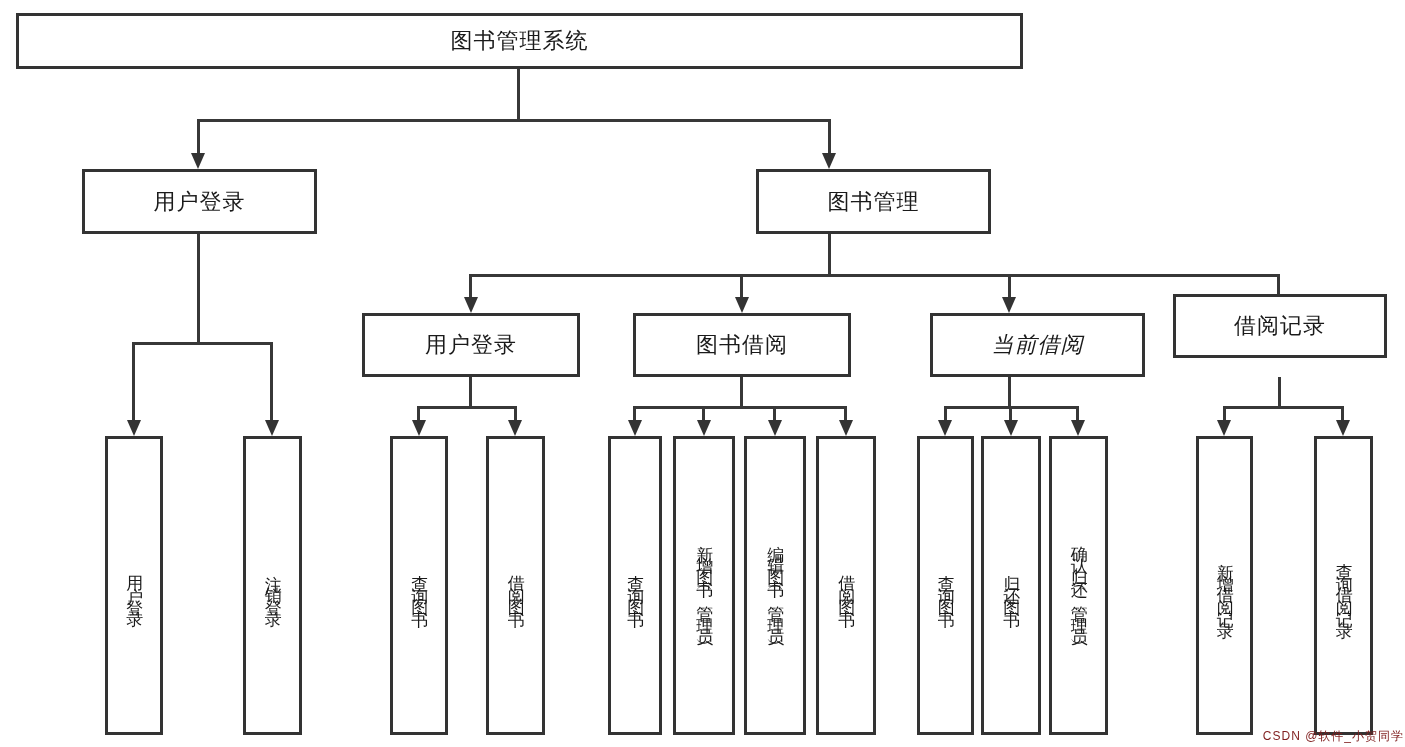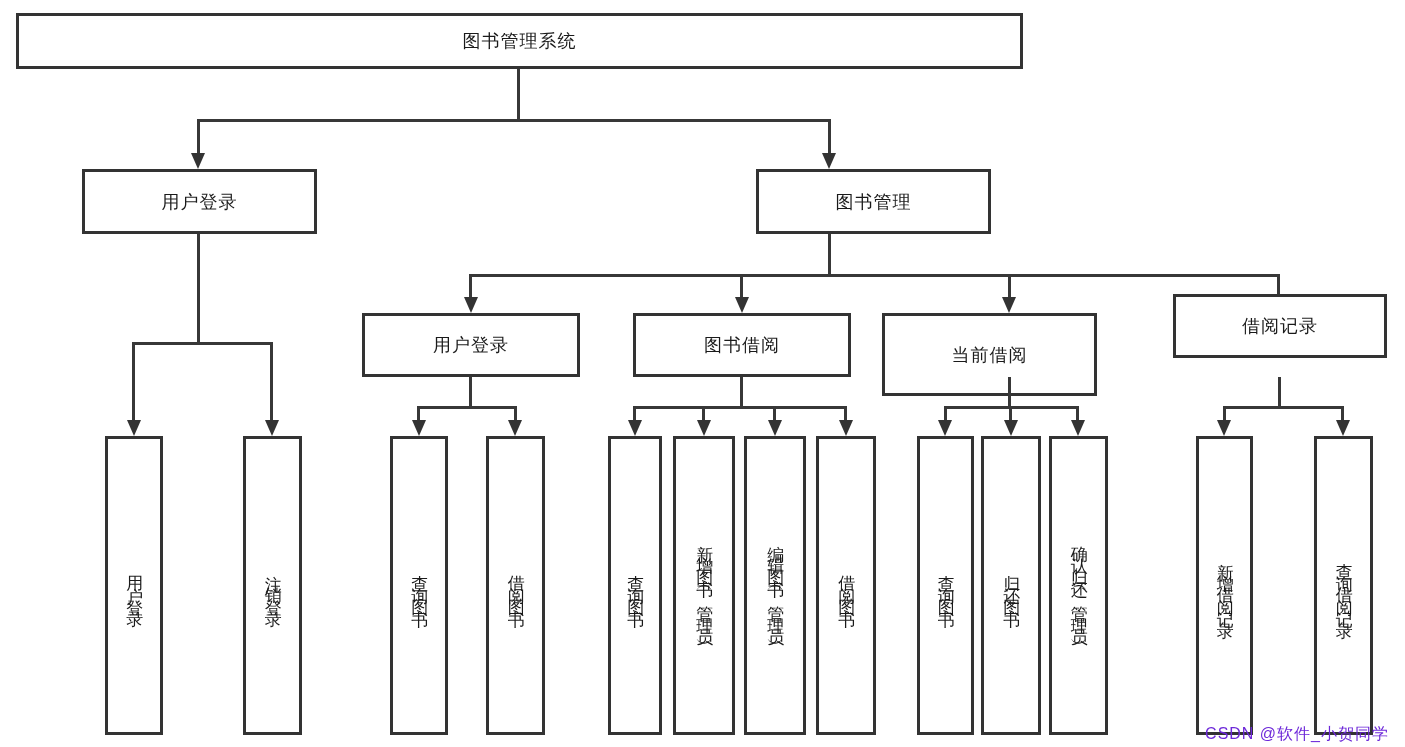--- a/index.html
+++ b/index.html
@@ -12,21 +12,21 @@
     overflow: hidden;
   }
   .box {
     position: absolute;
     box-sizing: border-box;
     background: #ffffff;
     border: 3px solid #333333;
     display: flex;
     align-items: center;
     justify-content: center;
-    font-size: 18px;
+    font-size: 22px;
     color: #1a1a1a;
     letter-spacing: 1px;
   }
   .vbox {
     position: absolute;
     box-sizing: border-box;
     top: 436px;
     height: 299px;
     background: #ffffff;
     border: 3px solid #333333;
@@ -56,24 +56,24 @@
   .ah {
     position: absolute;
     width: 0;
     height: 0;
     border-left: 7px solid transparent;
     border-right: 7px solid transparent;
     border-top: 16px solid #333333;
   }
   .watermark {
     position: absolute;
-    right: 16px;
+    right: 1px;
     bottom: 2px;
-    font-size: 16px;
-    color: #6d28d9;
+    font-size: 12px;
+    color: #7f1d1d;
     letter-spacing: 1px;
   }
 </style>
 </head>
 <body>
 
 <div id="canvas">
 
   <div class="box" style="left:16px; top:13px; width:1007px; height:56px;">
     <span>图书管理系统</span>
@@ -110,21 +110,21 @@
   <div class="ah" style="left:1002px; top:297px;"></div>
   <div class="vline" style="left:1277px; top:274px; height:26px;"></div>
   <div class="ah" style="left:1272px; top:297px;"></div>
 
   <div class="box" style="left:362px; top:313px; width:218px; height:64px;">
     <span>用户登录</span>
   </div>
   <div class="box" style="left:633px; top:313px; width:218px; height:64px;">
     <span>图书借阅</span>
   </div>
-  <div class="box" style="left:882px; top:313px; width:215px; height:83px;">
+  <div class="box" style="left:930px; top:313px; width:215px; height:64px;font-style:italic;">
     <span>当前借阅</span>
   </div>
   <div class="box" style="left:1173px; top:294px; width:214px; height:64px;">
     <span>借阅记录</span>
   </div>
 
   <div class="vline" style="left:469px; top:377px; height:32px;"></div>
   <div class="hline" style="left:417px; top:406px; width:100px;"></div>
   <div class="vline" style="left:417px; top:406px; height:16px;"></div>
   <div class="ah" style="left:412px; top:420px;"></div>

